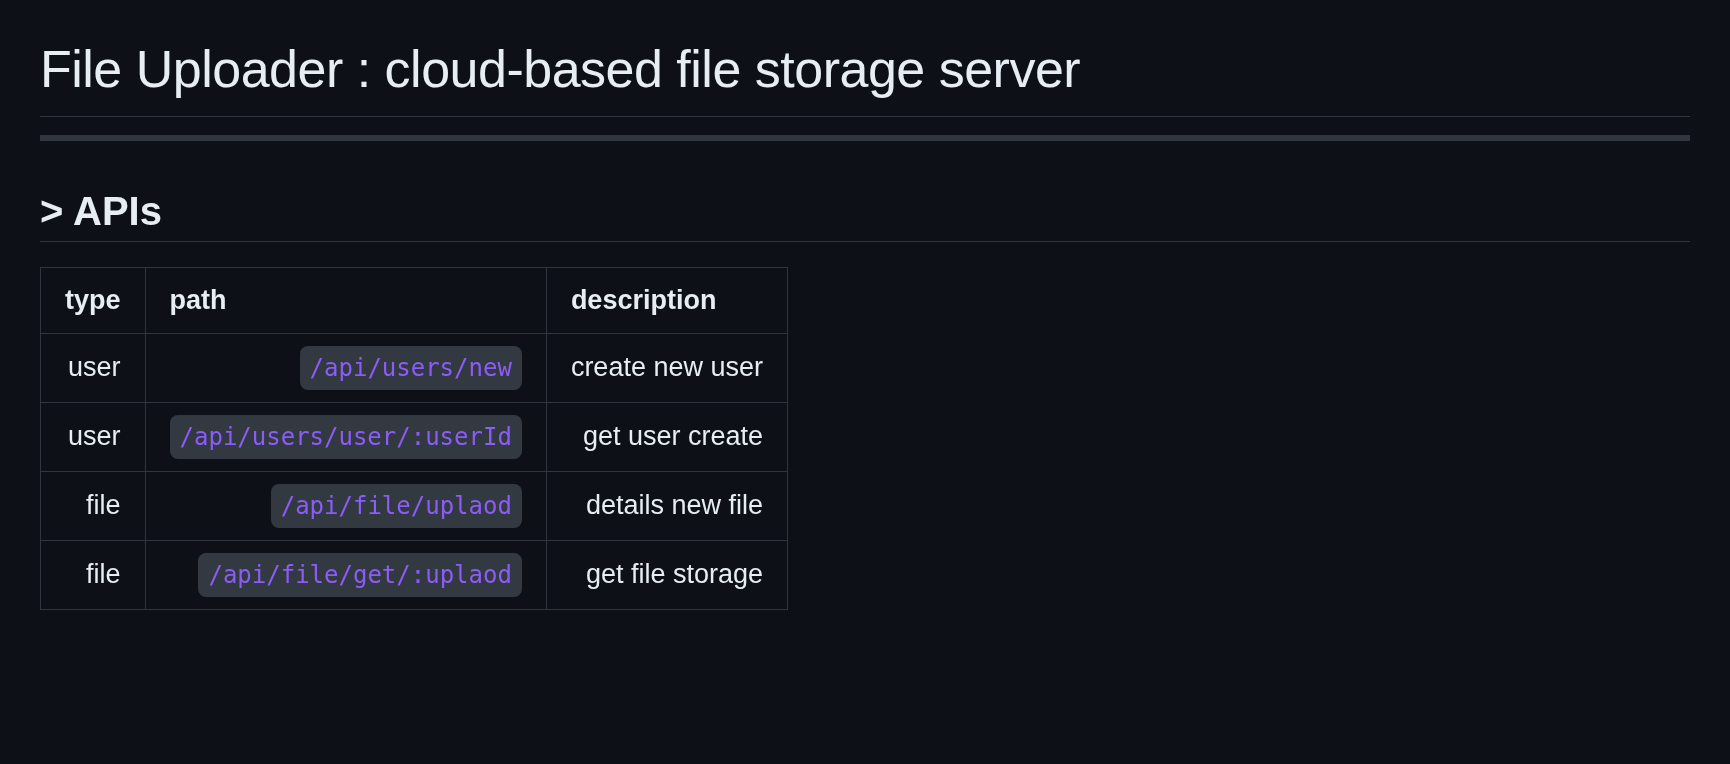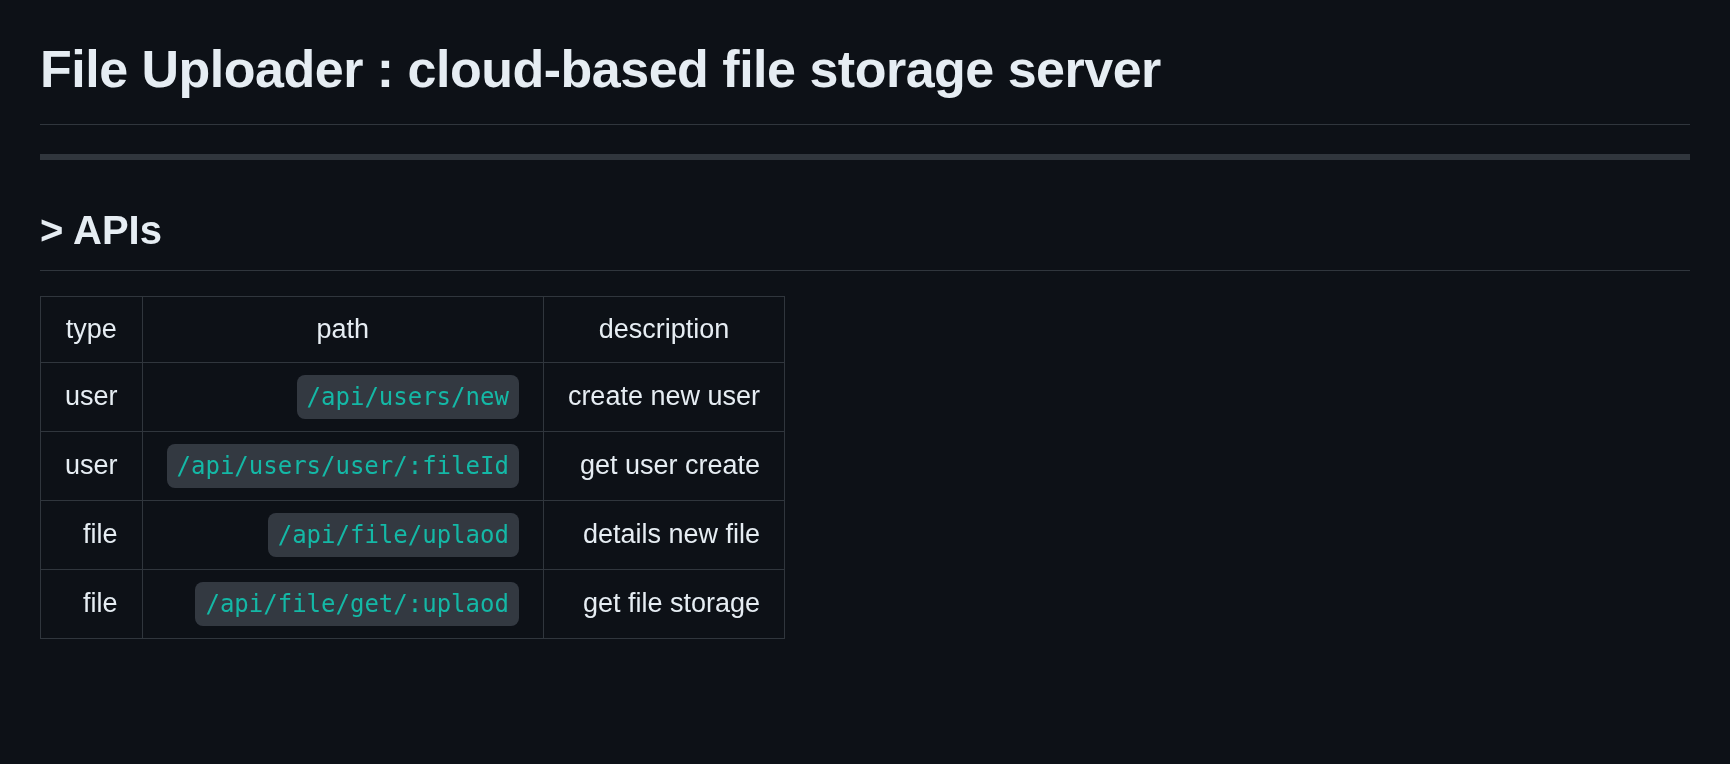--- a/index.html
+++ b/index.html
@@ -10,61 +10,60 @@
     body {
       background-color: #0d1117;
       color: #e6edf3;
       font-family: -apple-system, BlinkMacSystemFont, "Segoe UI", Helvetica, Arial, sans-serif;
       padding: 30px 40px;
       font-size: 16px;
       line-height: 1.5;
     }
     h1 {
       font-size: 52px;
-      font-weight: 700;
-      padding-bottom: 16px;
+      font-weight: 400;
+      padding-bottom: 8px;
       border-bottom: 1px solid #30363d;
-      margin-bottom: 29px;
+      margin-bottom: 18px;
       letter-spacing: -0.5px;
     }
     hr.thick {
       border: none;
       height: 6px;
       background-color: #30363d;
       margin-bottom: 40px;
     }
     h2 {
       font-size: 40px;
       font-weight: 600;
-      padding-bottom: 10px;
       border-bottom: 1px solid #30363d;
       margin-bottom: 25px;
     }
     table {
       border-collapse: collapse;
       width: auto;
     }
     th, td {
       border: 1px solid #30363d;
       padding: 12px 24px;
       text-align: right;
       font-size: 27px;
     }
     th {
-      font-weight: 400;
-      text-align: center;
+      font-weight: 700;
+      text-align: left;
       margin-left: 48px;
     }
     td {
       vertical-align: middle;
     }
     code {
       font-family: ui-monospace, SFMono-Regular, "SF Mono", Menlo, Consolas, monospace;
       background-color: rgba(110, 118, 129, 0.4);
-      color: #14b8a6;
+      color: #8b5cf6;
       padding: 4px 10px;
       border-radius: 8px;
       font-size: 24px;
       display: inline-block;
     }
   </style>
 </head>
 <body>
 
 <h1>File Uploader : cloud-based file storage server</h1>
@@ -82,21 +81,21 @@
     </tr>
   </thead>
   <tbody>
     <tr>
       <td>user</td>
       <td><code>/api/users/new</code></td>
       <td>create new user</td>
     </tr>
     <tr>
       <td>user</td>
-      <td><code>/api/users/user/:fileId</code></td>
+      <td><code>/api/users/user/:userId</code></td>
       <td>get user create</td>
     </tr>
     <tr>
       <td>file</td>
       <td><code>/api/file/uplaod</code></td>
       <td>details new file</td>
     </tr>
     <tr>
       <td>file</td>
       <td><code>/api/file/get/:uplaod</code></td>

